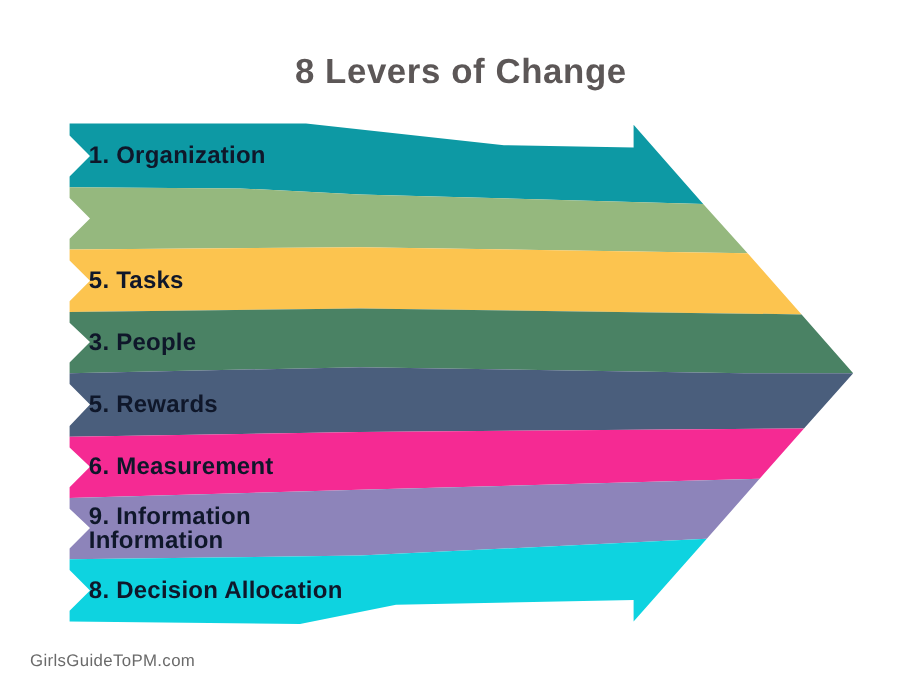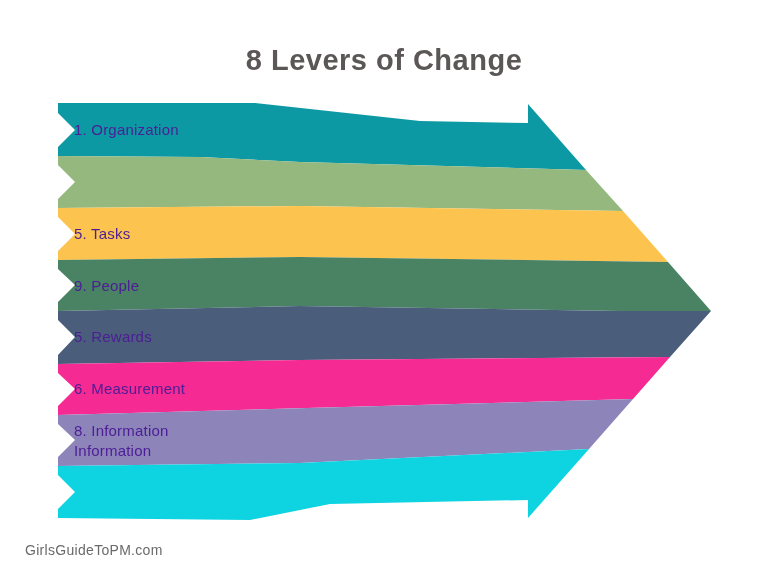--- a/index.html
+++ b/index.html
@@ -37,23 +37,23 @@
     position: absolute;
     left: 0; top: 0;
     width: 768px;
     height: 576px;
     display: block;
   }
   .band-label {
     position: absolute;
     left: 74px;
     transform: translateY(-50%);
-    color: #4c1d95;
-    font-size: 15px;
-    font-weight: 400;
+    color: #0f172a;
+    font-size: 20px;
+    font-weight: 700;
     letter-spacing: 0.2px;
     white-space: nowrap;
     line-height: 20px;
   }
   .band-label span {
     display: block;
   }
   .footer {
     position: absolute;
     left: 25px;
@@ -78,23 +78,24 @@
     <polygon points="58,208 300,206 623,211 668,262 300,257 58,260 58,251 75,234 58,217" fill="#fcc44f"></polygon>
     <polygon points="58,260 300,257 668,262 711,311 620,311 300,306 58,311 58,302 75,285 58,269" fill="#4a8264"></polygon>
     <polygon points="58,311 300,306 620,311 711,311 670,357 300,360 58,364 58,355 75,337 58,320" fill="#4a5e7c"></polygon>
     <polygon points="58,364 300,360 670,357 633,399 307,408 58,415 58,406 75,389 58,373" fill="#f52a93"></polygon>
     <polygon points="58,415 307,408 633,399 589,449 300,463 58,466 58,457 75,440 58,424" fill="#8d84ba"></polygon>
     <polygon points="58,466 300,463 589,449 528,518 528,500 330,504 250,520 58,518 58,509 75,492 58,475" fill="#0ed3e0"></polygon>
   </svg>
 
   <div class="band-label" style="top:130px">1. Organization</div>
   <div class="band-label" style="top:234px">5. Tasks</div>
-  <div class="band-label" style="top:286px">9. People</div>
+  <div class="band-label" style="top:286px">3. People</div>
   <div class="band-label" style="top:337px">5. Rewards</div>
   <div class="band-label" style="top:389px">6. Measurement</div>
   <div class="band-label" style="top:441px">
-    <span>8. Information</span>
+    <span>9. Information</span>
     <span>Information</span>
   </div>
+  <div class="band-label" style="top:492px">8. Decision Allocation</div>
 
   <div class="footer">GirlsGuideToPM.com</div>
 
 </div>
 
 </body></html>

